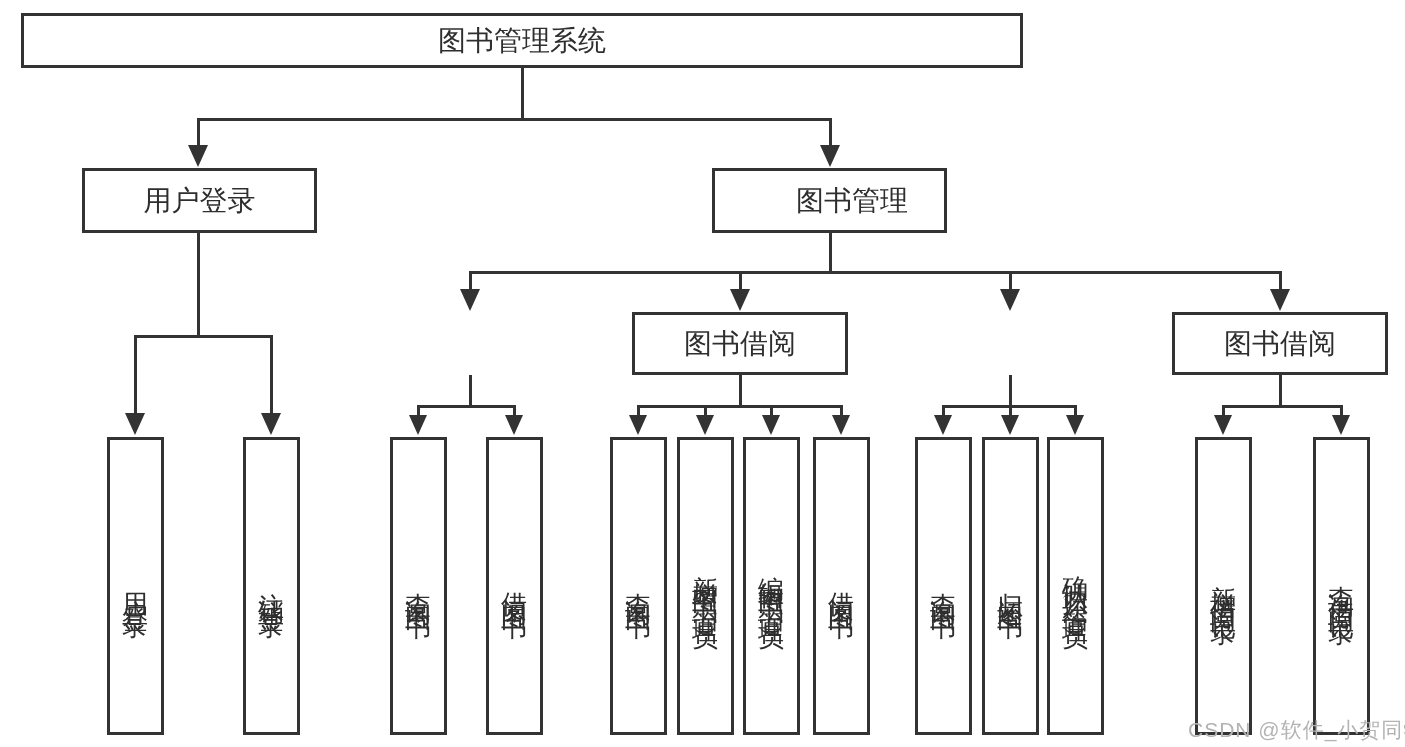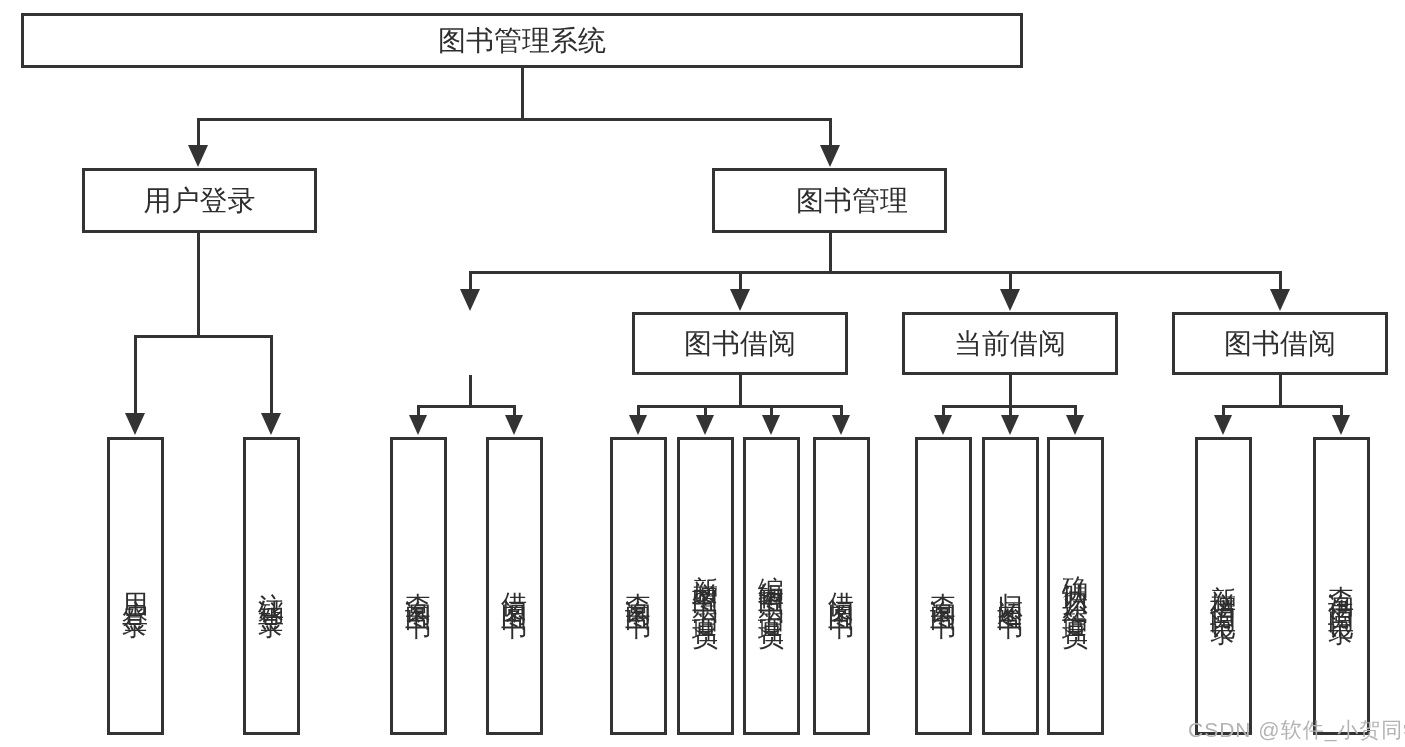--- a/index.html
+++ b/index.html
@@ -76,21 +76,20 @@
   <div class="vline" style="left:469px;top:271px;height:20px;"></div>
   <div class="arr" style="left:460px;top:289px;"></div>
   <div class="vline" style="left:739px;top:271px;height:20px;"></div>
   <div class="arr" style="left:730px;top:289px;"></div>
   <div class="vline" style="left:1009px;top:271px;height:20px;"></div>
   <div class="arr" style="left:1000px;top:289px;"></div>
   <div class="vline" style="left:1279px;top:271px;height:20px;"></div>
   <div class="arr" style="left:1270px;top:289px;"></div>
 
   <div class="box" style="left:632px;top:312px;width:216px;height:63px;">图书借阅</div>
-  <div class="box" style="left:902px;top:312px;width:216px;height:63px;">当前借阅</div>
   <div class="box" style="left:1172px;top:312px;width:216px;height:63px;">图书借阅</div>
 
   <div class="vline" style="left:469px;top:375px;height:31px;"></div>
   <div class="hline" style="left:417px;top:405px;width:98px;"></div>
   <div class="vline" style="left:739px;top:375px;height:31px;"></div>
   <div class="hline" style="left:638px;top:405px;width:205px;"></div>
   <div class="vline" style="left:1009px;top:375px;height:31px;"></div>
   <div class="hline" style="left:943px;top:405px;width:134px;"></div>
   <div class="vline" style="left:1279px;top:375px;height:31px;"></div>
   <div class="hline" style="left:1223px;top:405px;width:120px;"></div>

